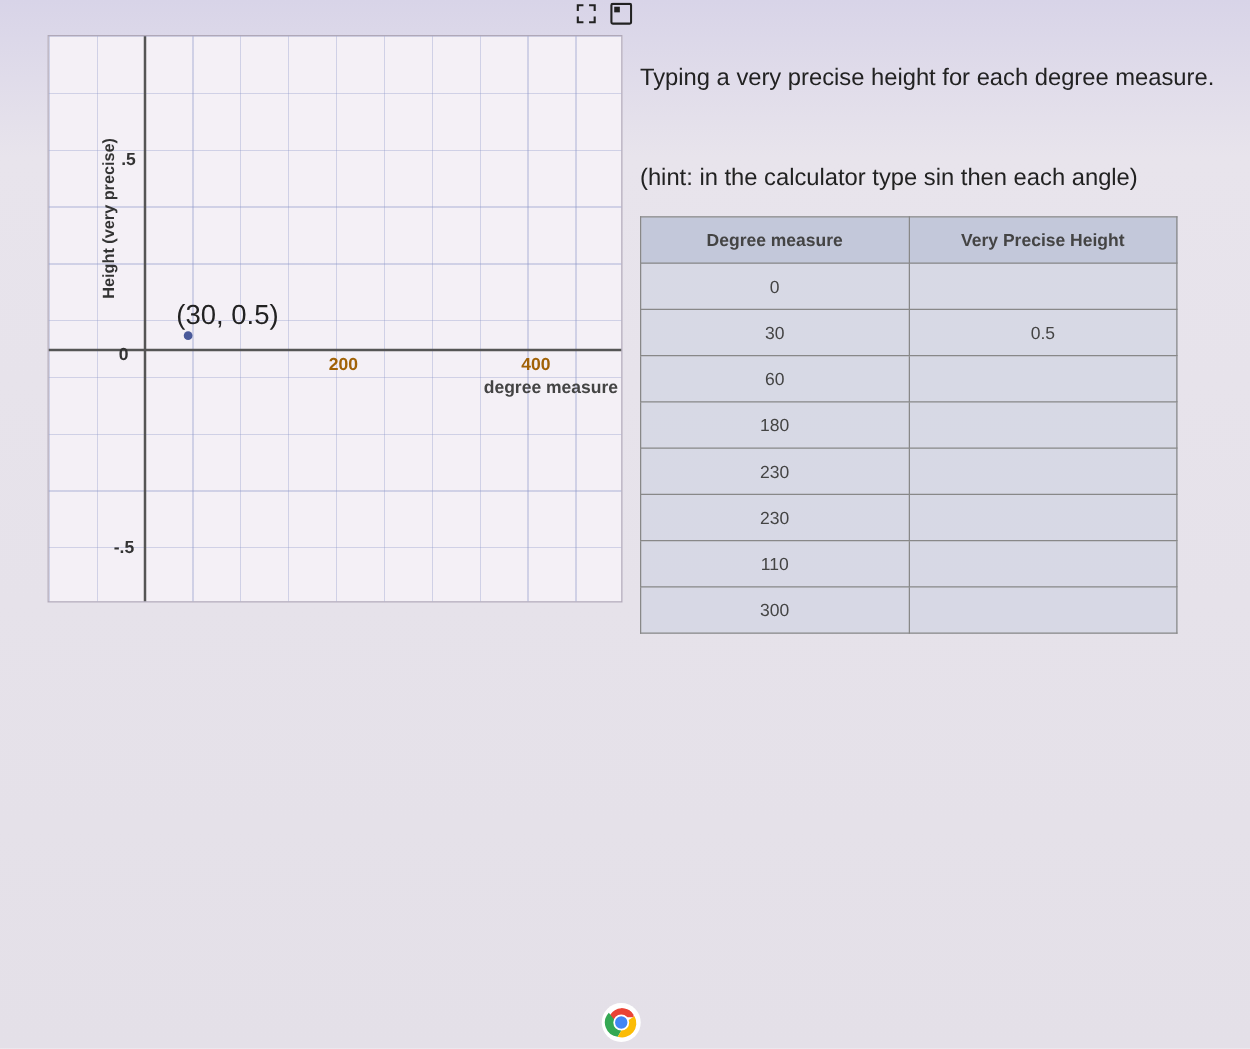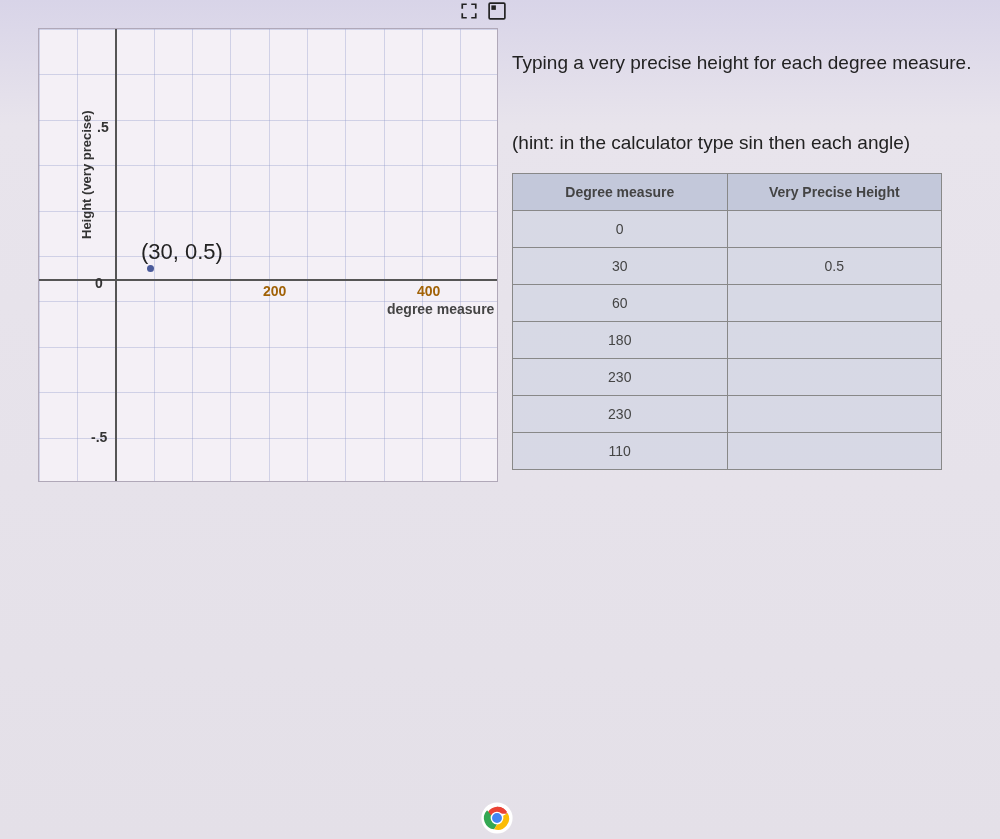--- a/index.html
+++ b/index.html
@@ -236,20 +236,24 @@
             <td class="hgt"></td>
           </tr>
           <tr>
             <td class="deg">230</td>
             <td class="hgt"></td>
           </tr>
           <tr>
             <td class="deg">110</td>
             <td class="hgt"></td>
           </tr>
+          <tr>
+            <td class="deg">300</td>
+            <td class="hgt"></td>
+          </tr>
         </tbody>
     </table>
   </div>
 </div>
 
 <div class="bottom-text"></div>
 
 <div class="chrome-icon">
   <svg viewBox="0 0 48 48">
     <circle cx="24" cy="24" r="22" fill="#fff"></circle>

